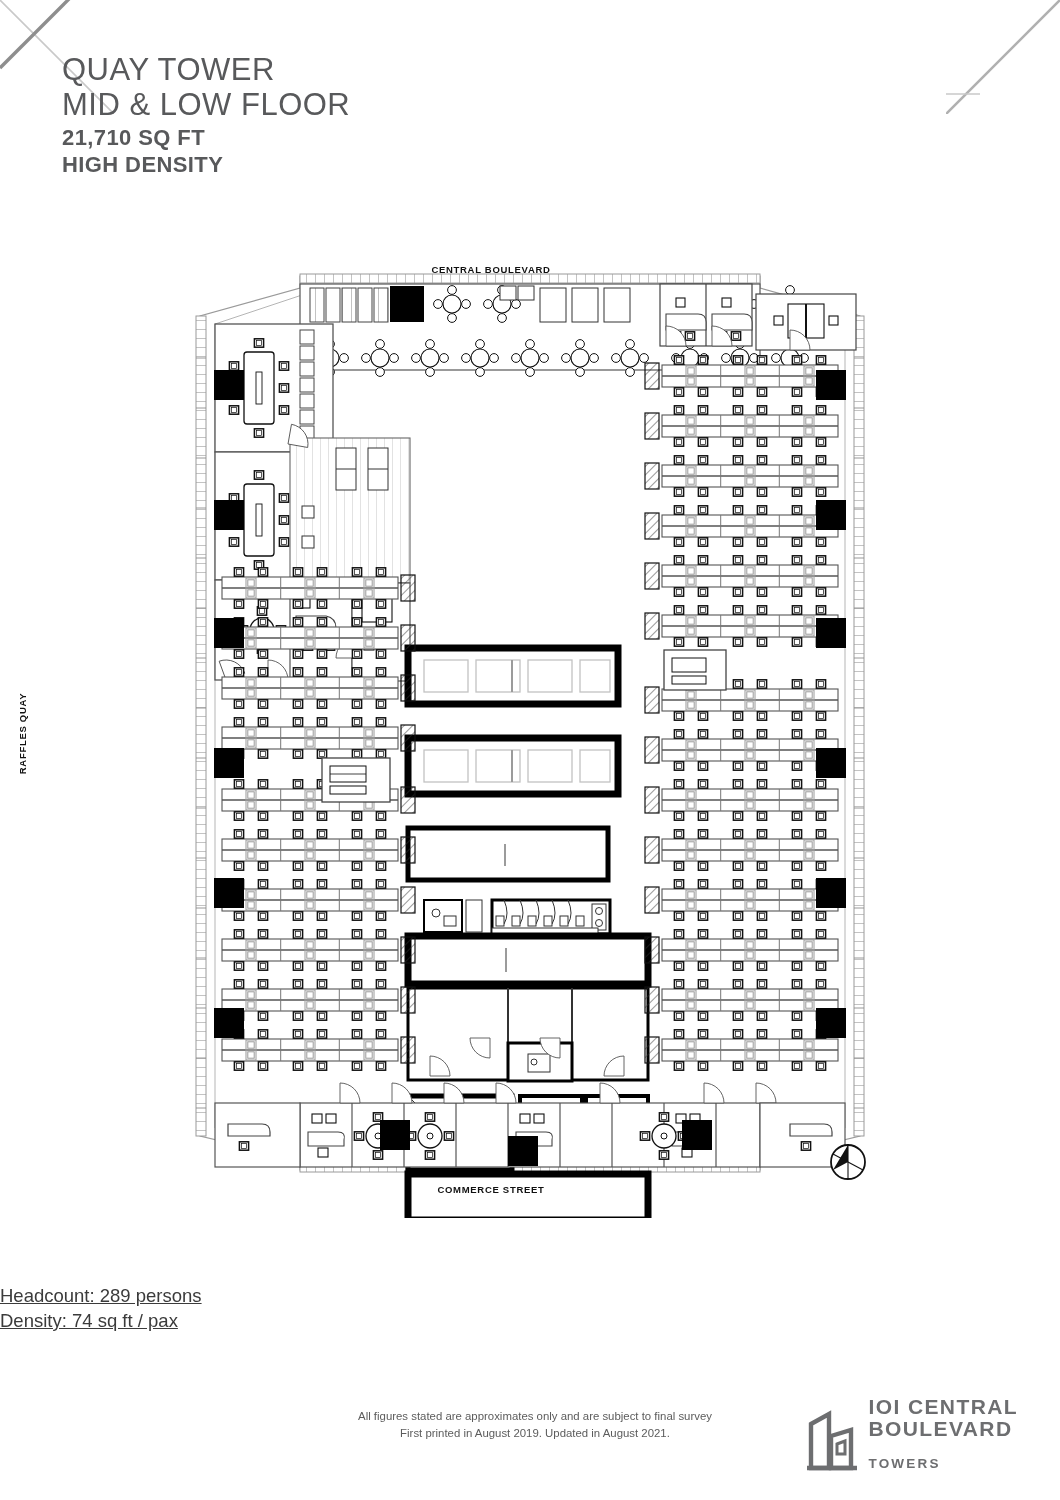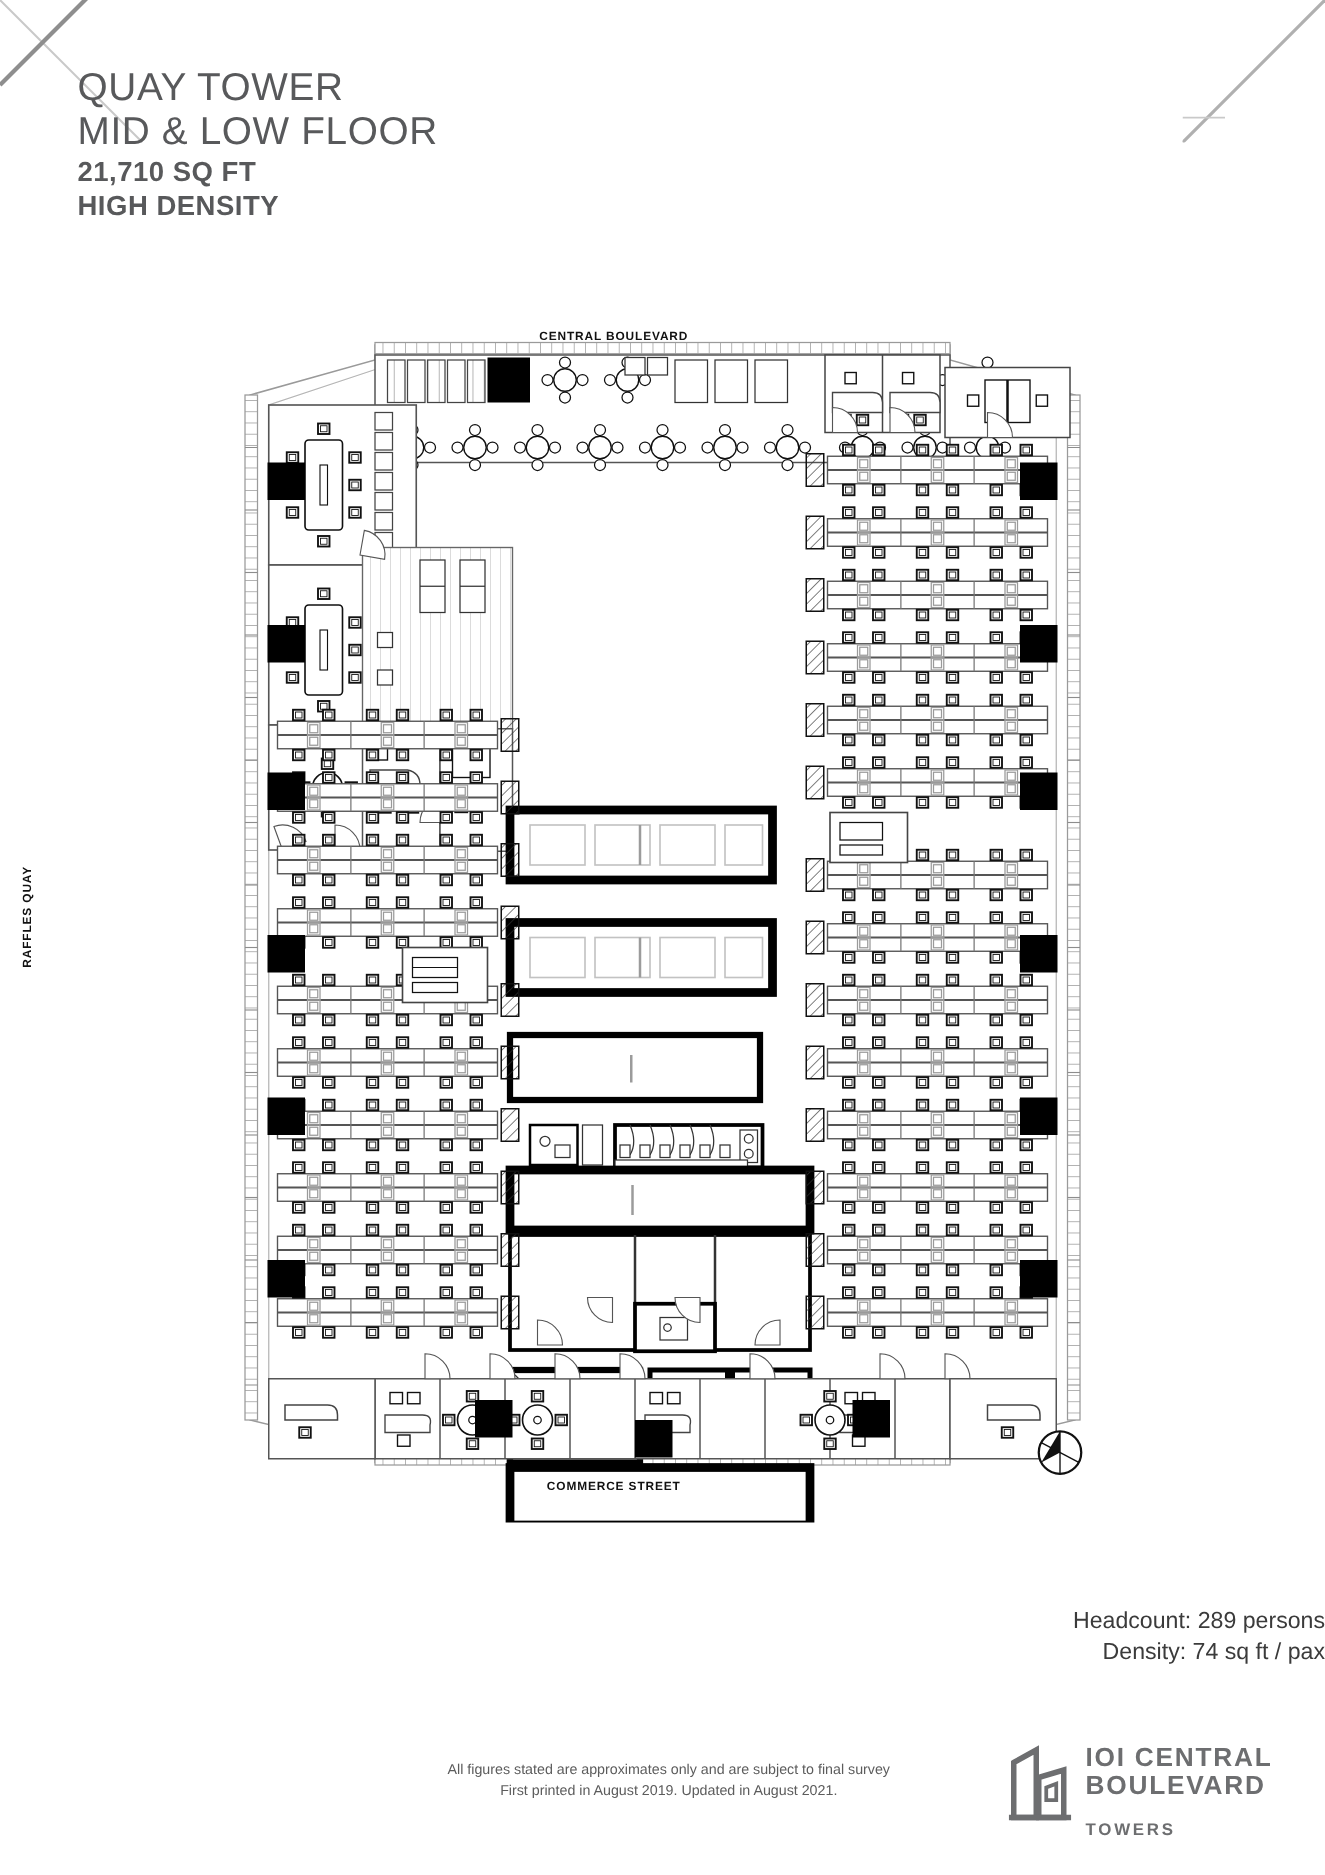--- a/index.html
+++ b/index.html
@@ -69,25 +69,26 @@
     left: -48px; top: 480px;
     width: 140px; text-align: center;
     transform: rotate(-90deg);
     transform-origin: center center;
   }
 
   
   #stats {
     position: absolute;
     left: 0; right: 0; top: 1283px;
-    text-align: right;
+    text-align: left;
     color: #3b3b3b;
     font-size: 18.5px;
     line-height: 25px;
     font-weight: 400;
+    text-decoration: underline;
   }
 
   
   #footer {
     position: absolute;
     left: 0; right: 0; top: 1398px;
     height: 90px;
   }
   #disclaimer {
     position: absolute;
@@ -95,21 +96,21 @@
     width: 580px;
     text-align: center;
     color: #5c5c5c;
     font-size: 11.4px;
     line-height: 16.5px;
   }
   #logo {
     position: absolute;
     right: 42px; top: -2px;
     display: flex;
-    align-items: flex-start;
+    align-items: flex-end;
     gap: 11px;
   }
   #logo-mark { flex: 0 0 auto; }
   #logo-text { color: #6d6e70; line-height: 1; }
   .lg1, .lg2 {
     font-size: 21px;
     font-weight: 700;
     letter-spacing: 1.4px;
     line-height: 22px;
   }

